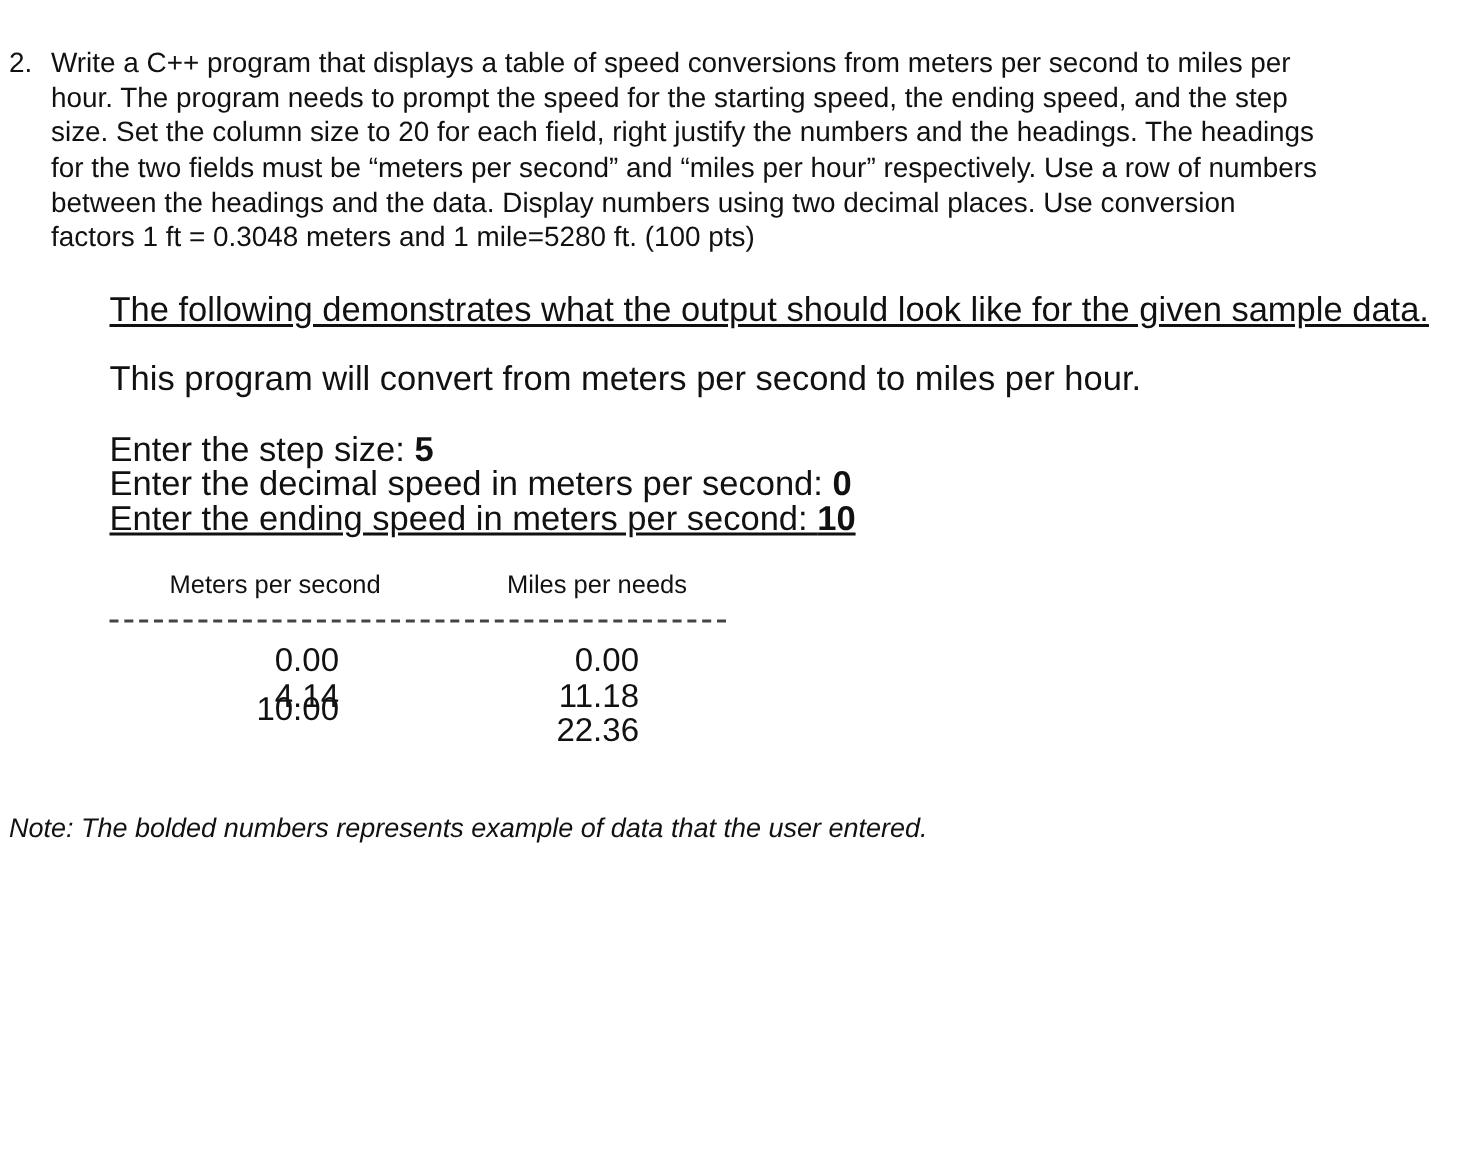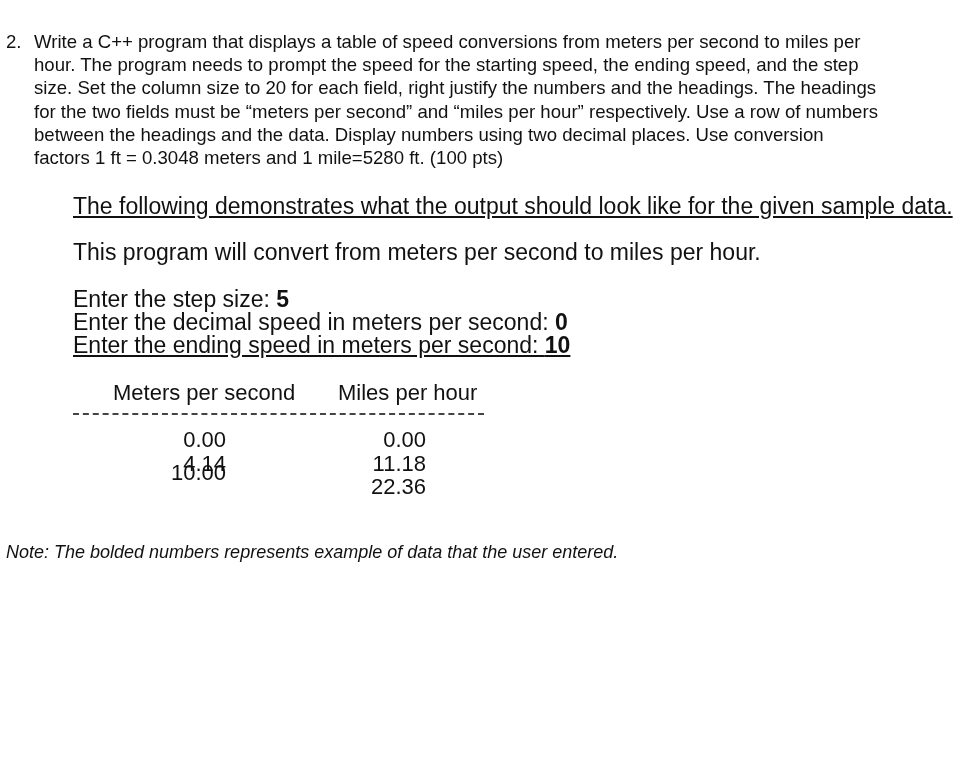--- a/index.html
+++ b/index.html
@@ -5,21 +5,21 @@
     html, body { margin: 0; padding: 0; background: #ffffff; }
     body { width: 978px; height: 772px; position: relative; overflow: hidden;
            font-family: "Liberation Sans", sans-serif; color: #111111; }
     .abs { position: absolute; white-space: nowrap; }
     .para { position: absolute; left: 6px; top: 30px; font-size: 18.6px; line-height: 23.2px; }
     .para .num { position: absolute; left: 0; top: 0; }
     .para .line { position: absolute; left: 28px; white-space: nowrap; }
     .txt { font-size: 23px; margin-left: 39px; }
     .underline { text-decoration: underline; text-underline-offset: 2px; }
     .bold { font-weight: bold; }
-    .hdr { font-size: 22px; text-align: right; }
+    .hdr { font-size: 17px; text-align: right; }
     .dashes { position: absolute; left: 73px; top: 413px; width: 411px; height: 0;
               border-top: 2px dashed #444444; }
     .cell { position: absolute; font-size: 22px; text-align: right; width: 120px; }
     .note { font-style: italic; font-size: 18px; }
   </style>
 </head>
 <body>
 
 <div class="para">
   <span class="num">2.</span>
@@ -40,21 +40,21 @@
 </div>
 <div class="abs txt" style="left:34px; top:309px;">
   <span>Enter the decimal speed in meters per second: </span><span class="bold">0</span>
 </div>
 <div class="abs txt" style="left:34px; top:332px;text-decoration:underline;">
   <span>Enter the ending speed in meters per second: </span><span class="bold">10</span>
 </div>
 
 <div>
   <div class="abs hdr" style="left:113px; top:380px;">Meters per second</div>
-  <div class="abs hdr" style="left:338px; top:380px;">Miles per hour</div>
+  <div class="abs hdr" style="left:338px; top:380px;">Miles per needs</div>
 
   <div class="dashes"></div>
 
   <div>
     <div class="cell" style="left:106px; top:427px;">0.00</div>
     <div class="cell" style="left:306px; top:427px;">0.00</div>
   </div>
   <div>
     <div class="cell" style="left:106px; top:451px;">4.14</div>
     <div class="cell" style="left:306px; top:451px;">11.18</div>

